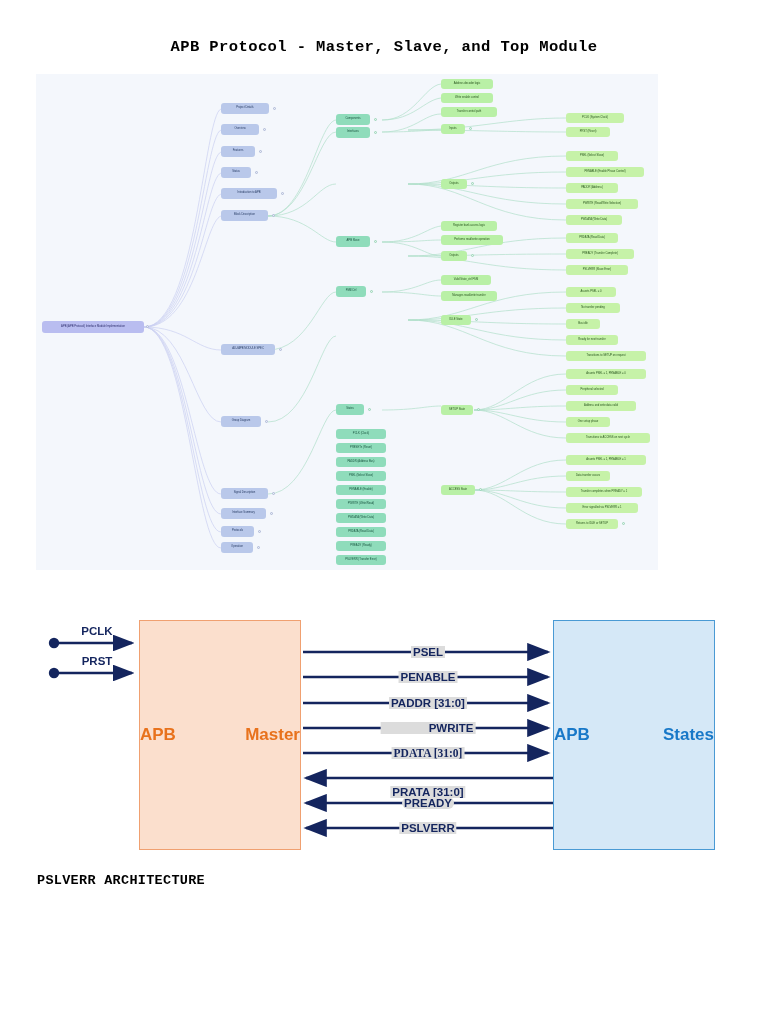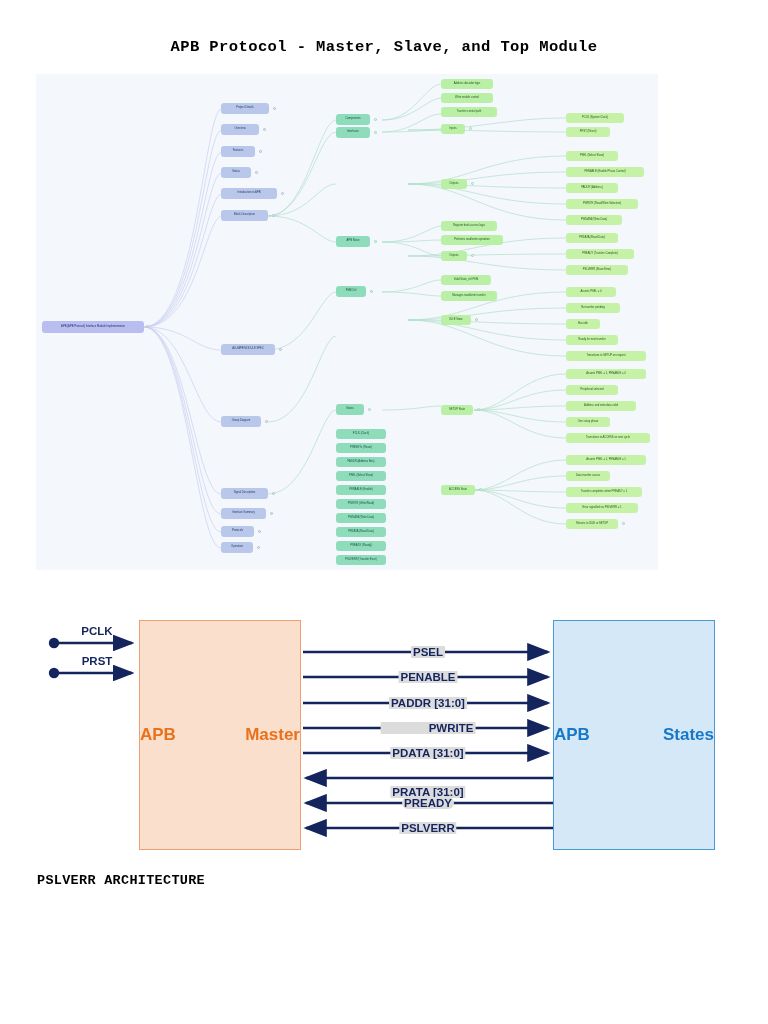--- a/index.html
+++ b/index.html
@@ -295,21 +295,21 @@
       <span>States</span>
     </div>
 
     <div class="pin-label" style="left:97px;top:31px;">PCLK</div>
     <div class="pin-label" style="left:97px;top:61px;">PRST</div>
 
     <div class="sig-label" style="left:428px;top:52px;">PSEL</div>
     <div class="sig-label" style="left:428px;top:77px;">PENABLE</div>
     <div class="sig-label" style="left:428px;top:103px;">PADDR [31:0]</div>
     <div class="sig-label" style="left:428px;top:128px;padding-left:48px;">PWRITE</div>
-    <div class="sig-label" style="left:428px;top:153px;">PDATA [31:0]</div>
+    <div class="sig-label" style="left:428px;top:153px;font-family:Liberation Serif, serif;">PDATA [31:0]</div>
     <div class="sig-label" style="left:428px;top:192px;">PRATA [31:0]</div>
     <div class="sig-label" style="left:428px;top:203px;border-radius:6px;">PREADY</div>
     <div class="sig-label" style="left:428px;top:228px;">PSLVERR</div>
   </div>
 
   <div class="caption">PSLVERR ARCHITECTURE</div>
 
 </div>
 
 </body></html>

